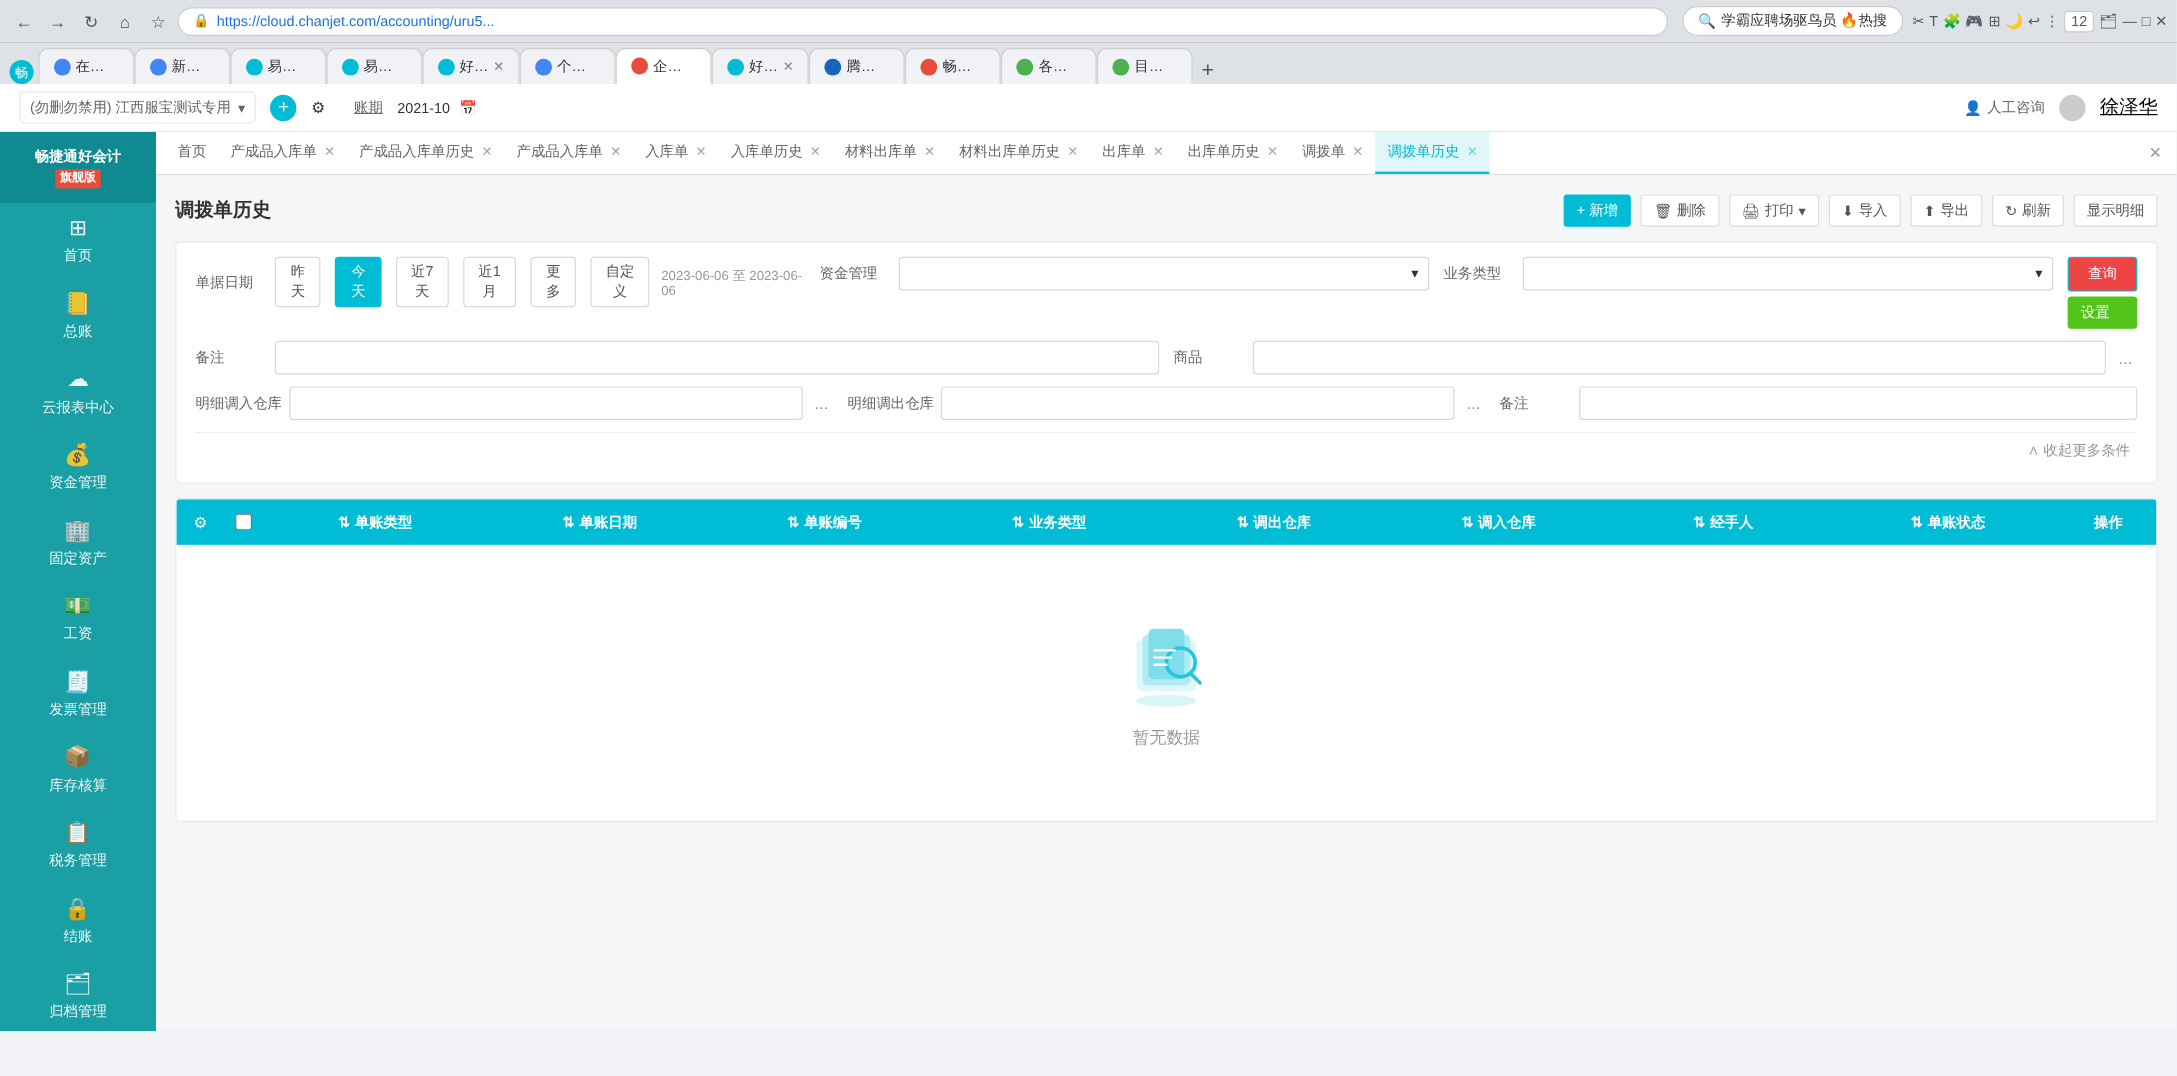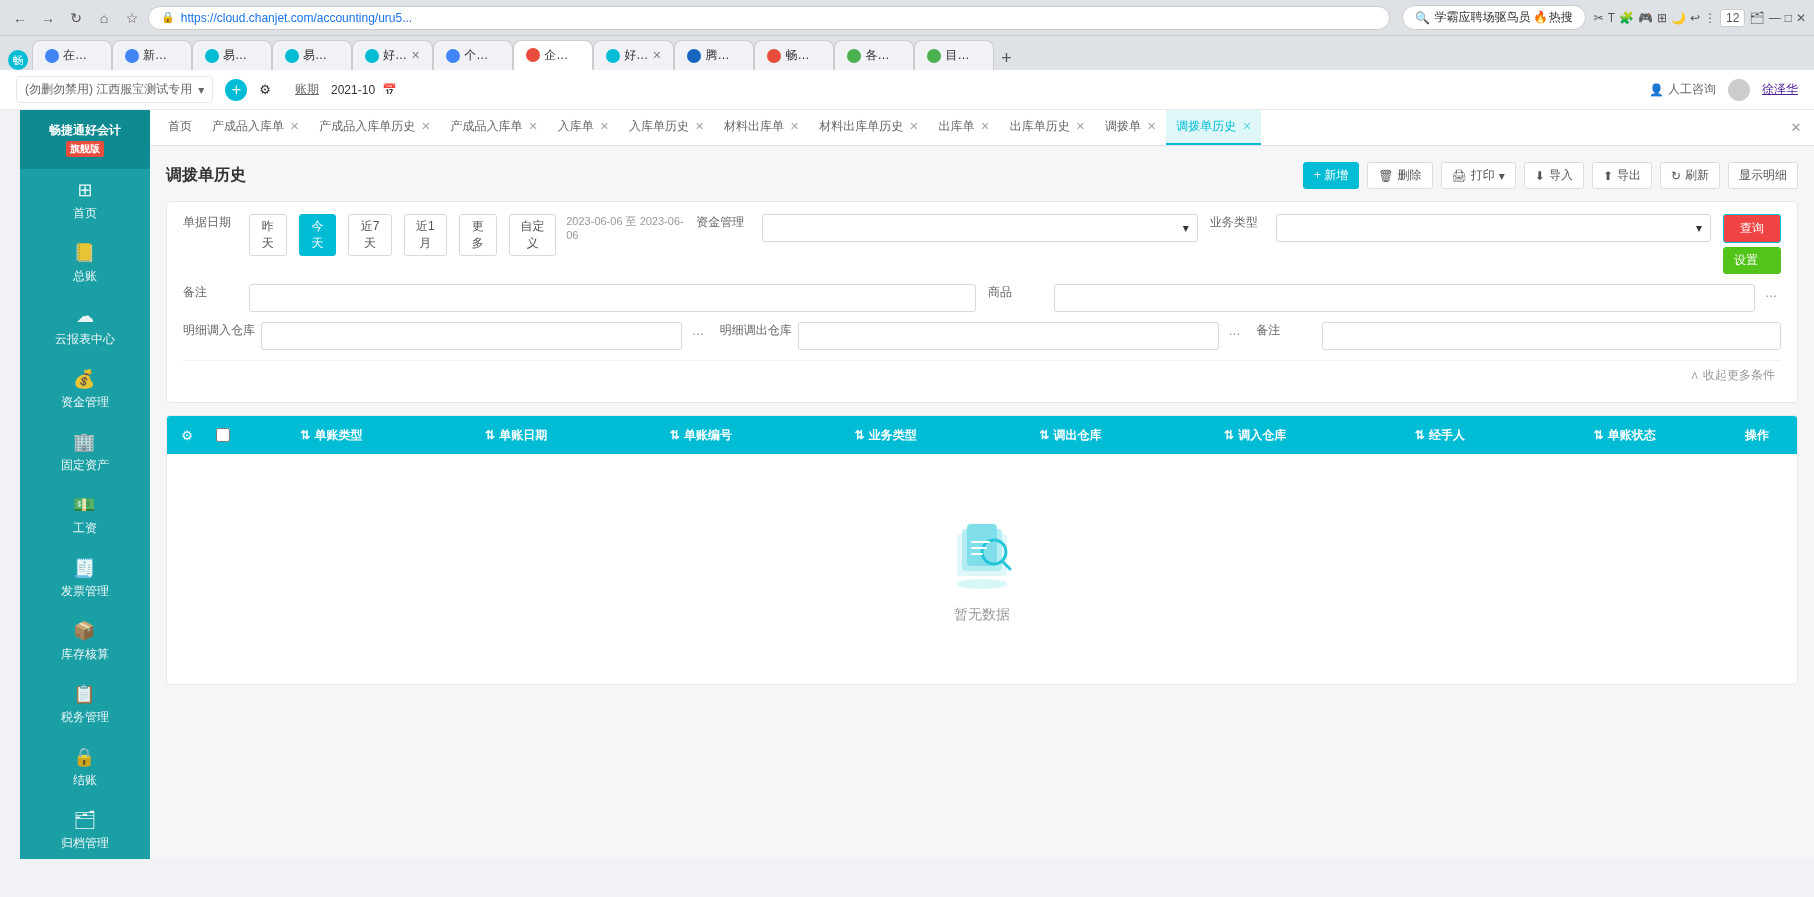--- a/index.html
+++ b/index.html
@@ -15,21 +15,21 @@
     .nav-btn { width: 24px; height: 24px; display: flex; align-items: center; justify-content: center; border-radius: 50%; cursor: pointer; color: #555; font-size: 14px; }
     .address-bar { flex: 1; background: #fff; border: 1px solid #ccc; border-radius: 16px; padding: 4px 12px; font-size: 12px; color: #1a73e8; display: flex; align-items: center; gap: 6px; }
     .address-bar .lock-icon { color: #1a73e8; font-size: 11px; }
 
     
     .app-container { display: flex; flex-direction: column; height: calc(897px - 36px - 34px - 38px); }
     .app-header { background: #fff; height: 40px; display: flex; align-items: center; padding: 0 16px; border-bottom: 1px solid #e8e8e8; gap: 12px; }
     .app-body { display: flex; flex: 1; overflow: hidden; }
 
     
-    .sidebar { width: 130px; background: #1a9fa5; display: flex; flex-direction: column; flex-shrink: 0; overflow-y: auto; margin-left: 20px; }
+    .sidebar { width: 130px; background: #1a9fa5; display: flex; flex-direction: column; flex-shrink: 0; overflow-y: auto; }
     .sidebar-logo { background: #0e8a90; padding: 12px 8px; text-align: center; color: #fff; font-size: 12px; font-weight: bold; line-height: 1.4; }
     .sidebar-logo .sub { font-size: 10px; background: #e74c3c; color: #fff; padding: 1px 4px; border-radius: 2px; display: inline-block; margin-top: 2px; }
     .sidebar-item { display: flex; flex-direction: column; align-items: center; padding: 10px 8px; color: rgba(255,255,255,0.9); cursor: pointer; gap: 4px; font-size: 12px; }
     .sidebar-item .si-icon { font-size: 18px; }
 
     
     .main-content { flex: 1; display: flex; flex-direction: column; overflow: hidden; background: #f5f6f7; }
 
     
     .page-tabs { background: #fff; display: flex; align-items: center; border-bottom: 1px solid #e0e0e0; padding: 0 8px; overflow-x: auto; flex-shrink: 0; height: 36px; }
@@ -45,21 +45,21 @@
     .page-title { font-size: 16px; font-weight: bold; color: #333; }
     .toolbar-btns { display: flex; align-items: center; gap: 8px; }
     .toolbar-btn { display: flex; align-items: center; gap: 4px; padding: 4px 10px; border: 1px solid #ddd; background: #fff; border-radius: 3px; cursor: pointer; font-size: 12px; color: #555; }
     .toolbar-btn.primary { background: #00bcd4; color: #fff; border-color: #00bcd4; }
     .toolbar-btn.green { background: #52c41a; color: #fff; border-color: #52c41a; }
 
     
     .filter-box { background: #fff; border: 1px solid #e8e8e8; border-radius: 4px; padding: 12px 16px; margin-bottom: 12px; }
     .filter-row { display: flex; align-items: flex-start; gap: 12px; margin-bottom: 10px; flex-wrap: wrap; }
     .filter-row:last-child { margin-bottom: 0; }
-    .filter-item { display: flex; align-items: flex-start; gap: 6px; flex: 1; min-width: 300px; }
+    .filter-item { display: flex; align-items: center; gap: 6px; flex: 1; min-width: 300px; }
     .filter-label { font-size: 12px; color: #666; white-space: nowrap; min-width: 60px; }
     .filter-input { flex: 1; height: 28px; border: 1px solid #d9d9d9; border-radius: 3px; padding: 0 8px; font-size: 12px; outline: none; }
     .filter-select { flex: 1; height: 28px; border: 1px solid #d9d9d9; border-radius: 3px; padding: 0 8px; font-size: 12px; background: #fff; cursor: pointer; display: flex; align-items: center; justify-content: space-between; }
     .date-btns { display: flex; align-items: center; gap: 12px; }
     .date-btn { padding: 3px 8px; border: 1px solid #d9d9d9; border-radius: 3px; font-size: 12px; cursor: pointer; background: #fff; color: #555; }
     .date-btn.active { background: #00bcd4; color: #fff; border-color: #00bcd4; }
     .date-range-text { font-size: 11px; color: #999; margin-left: 4px; }
     .dots-btn { color: #999; cursor: pointer; font-size: 14px; padding: 0 4px; }
     .collapse-bar { text-align: right; padding: 6px; cursor: pointer; color: #999; font-size: 12px; border-top: 1px solid #f0f0f0; margin-top: 8px; }
 
@@ -76,21 +76,21 @@
     .empty-state { display: flex; flex-direction: column; align-items: center; justify-content: center; padding: 60px 20px; }
     .empty-icon { width: 80px; height: 80px; margin-bottom: 12px; }
     .empty-text { color: #999; font-size: 14px; }
 
     
     .company-selector { display: flex; align-items: center; gap: 6px; border: 1px solid #e8e8e8; border-radius: 4px; padding: 4px 8px; cursor: pointer; font-size: 12px; color: #666; }
     .period-label { font-size: 12px; color: #666; margin-left: 12px; text-decoration: underline; }
     .period-value { font-size: 12px; color: #333; font-weight: 500; }
     .header-right { margin-left: auto; display: flex; align-items: center; gap: 12px; }
     .service-btn { font-size: 12px; color: #666; cursor: pointer; display: flex; align-items: center; gap: 4px; }
-    .user-info { font-size: 12px; color: #4c1d95; cursor: pointer; display: flex; align-items: center; gap: 4px; text-decoration: underline; }
+    .user-info { font-size: 16px; color: #000000; cursor: pointer; display: flex; align-items: center; gap: 4px; text-decoration: underline; }
     .add-btn-circle { width: 22px; height: 22px; border-radius: 50%; background: #00bcd4; color: #fff; display: flex; align-items: center; justify-content: center; font-size: 16px; cursor: pointer; }
 
     
     .cb { width: 14px; height: 14px; }
     
     
     ::-webkit-scrollbar { width: 6px; height: 6px; }
     ::-webkit-scrollbar-track { background: #f1f1f1; }
     ::-webkit-scrollbar-thumb { background: #ccc; border-radius: 3px; }
   </style>

